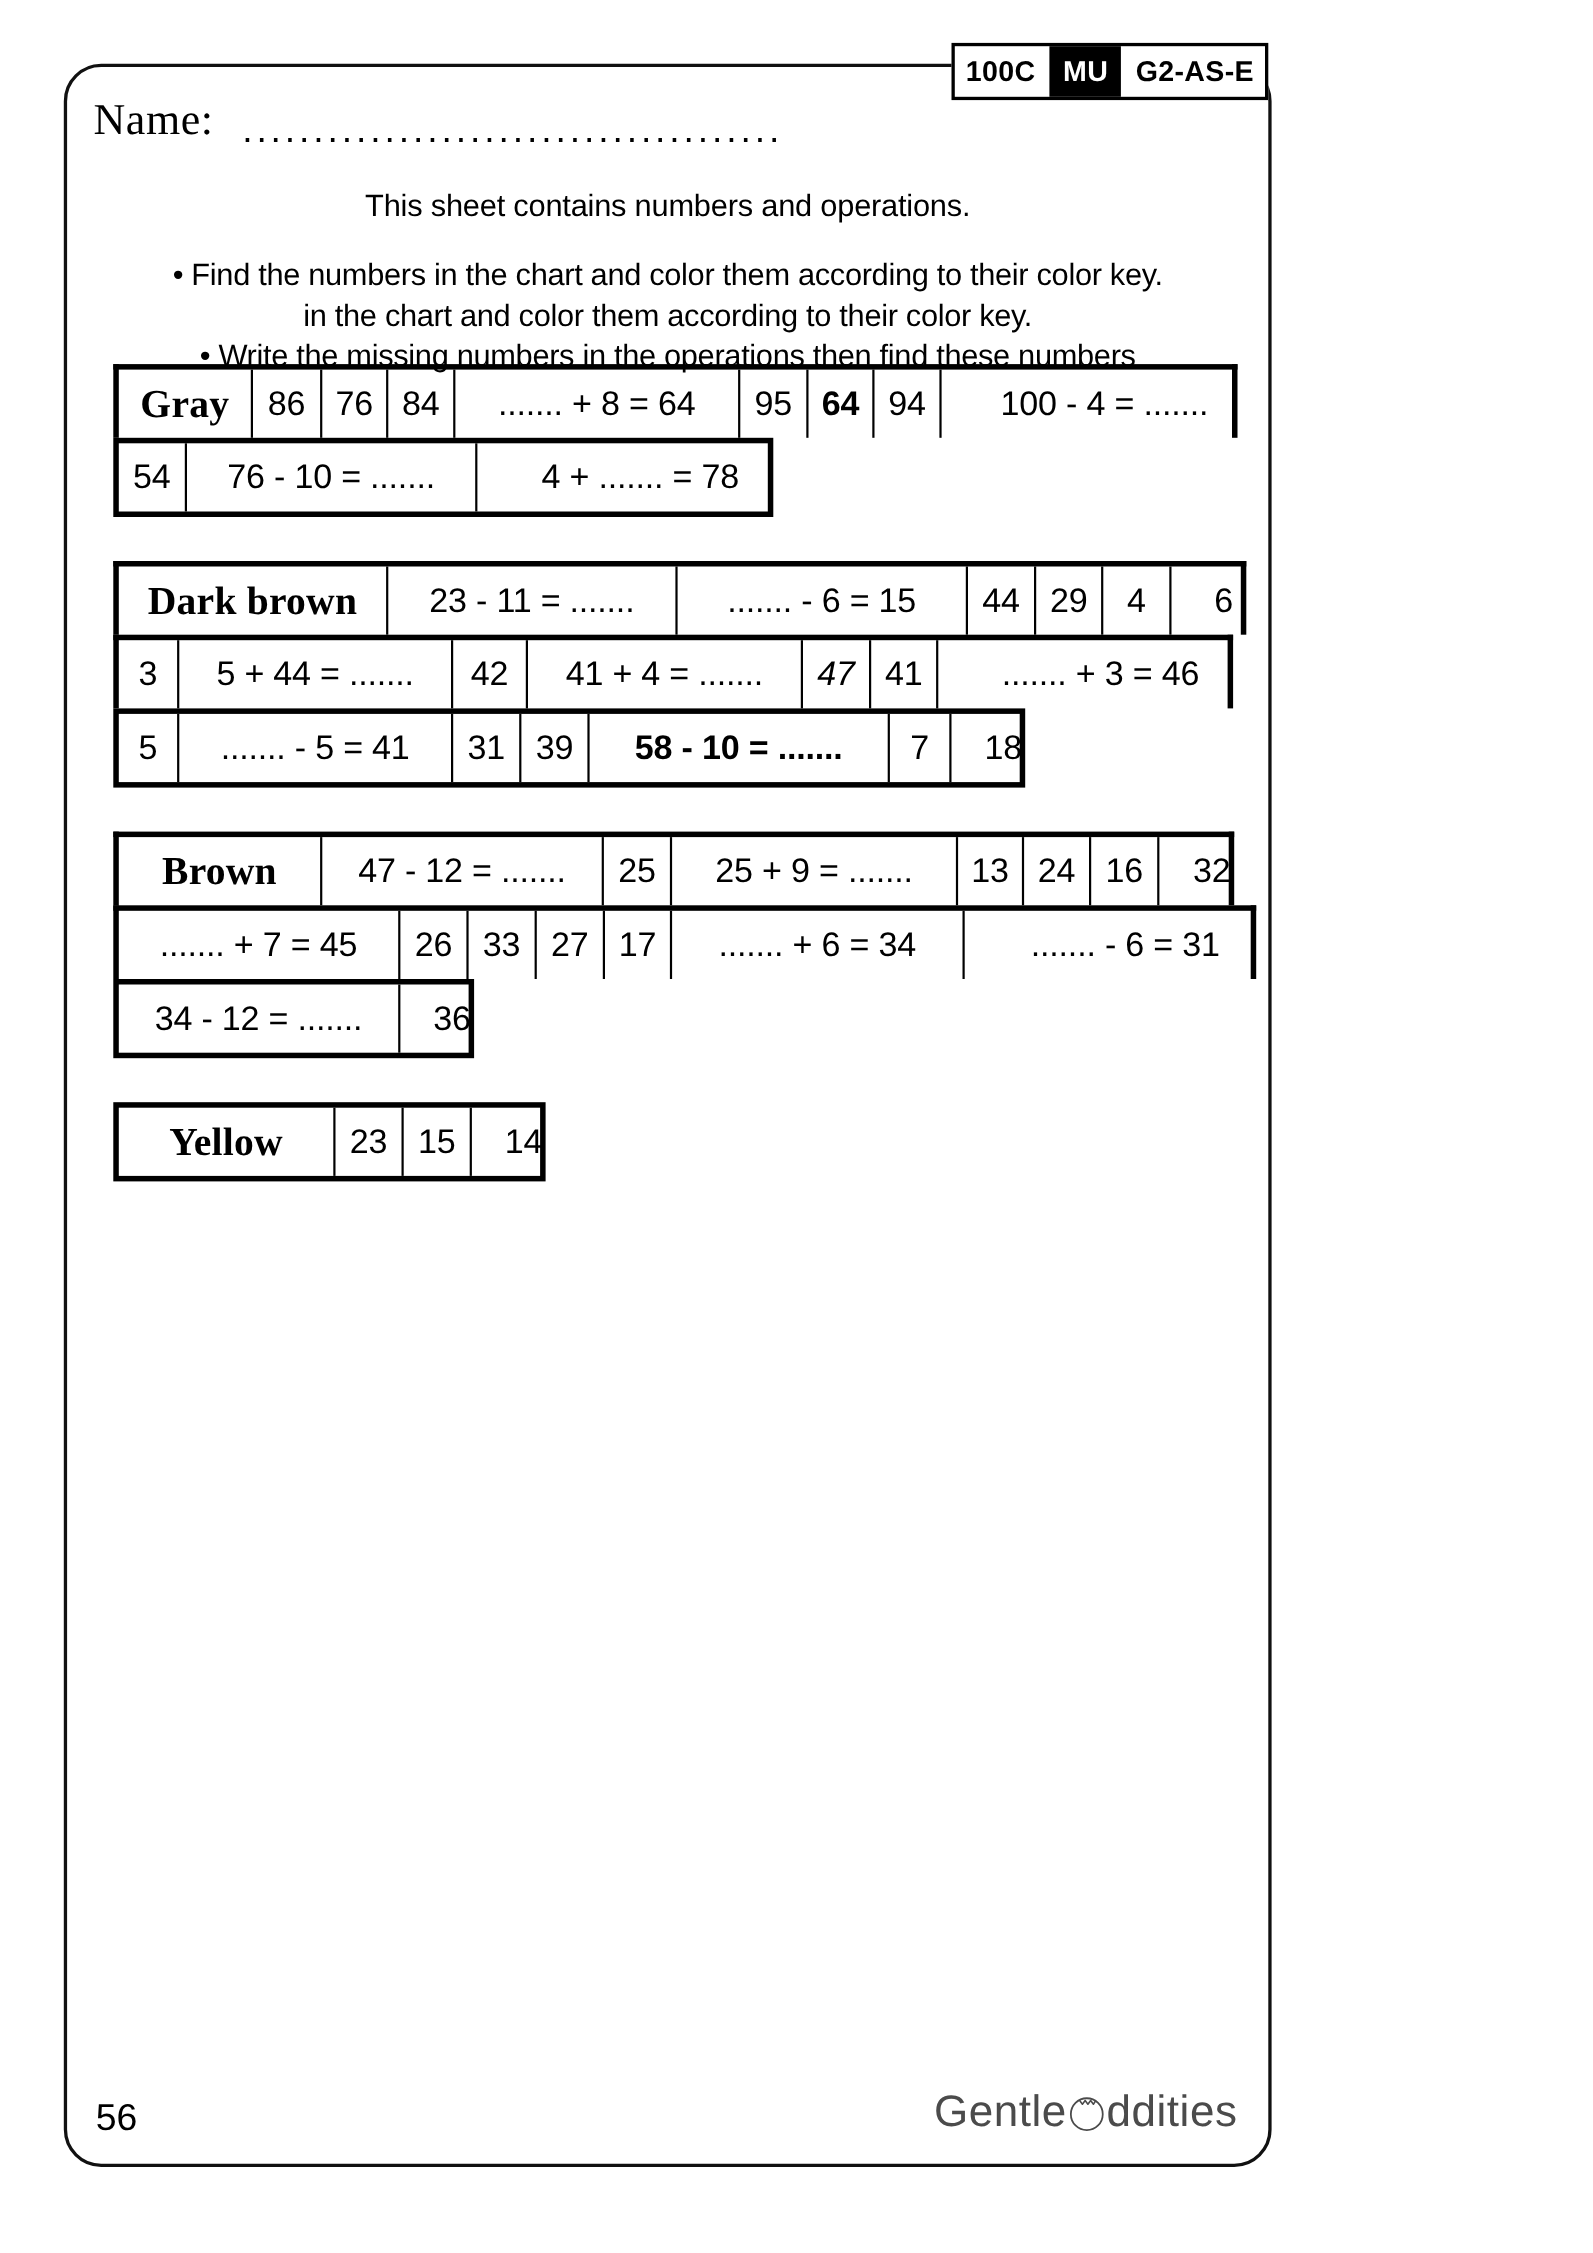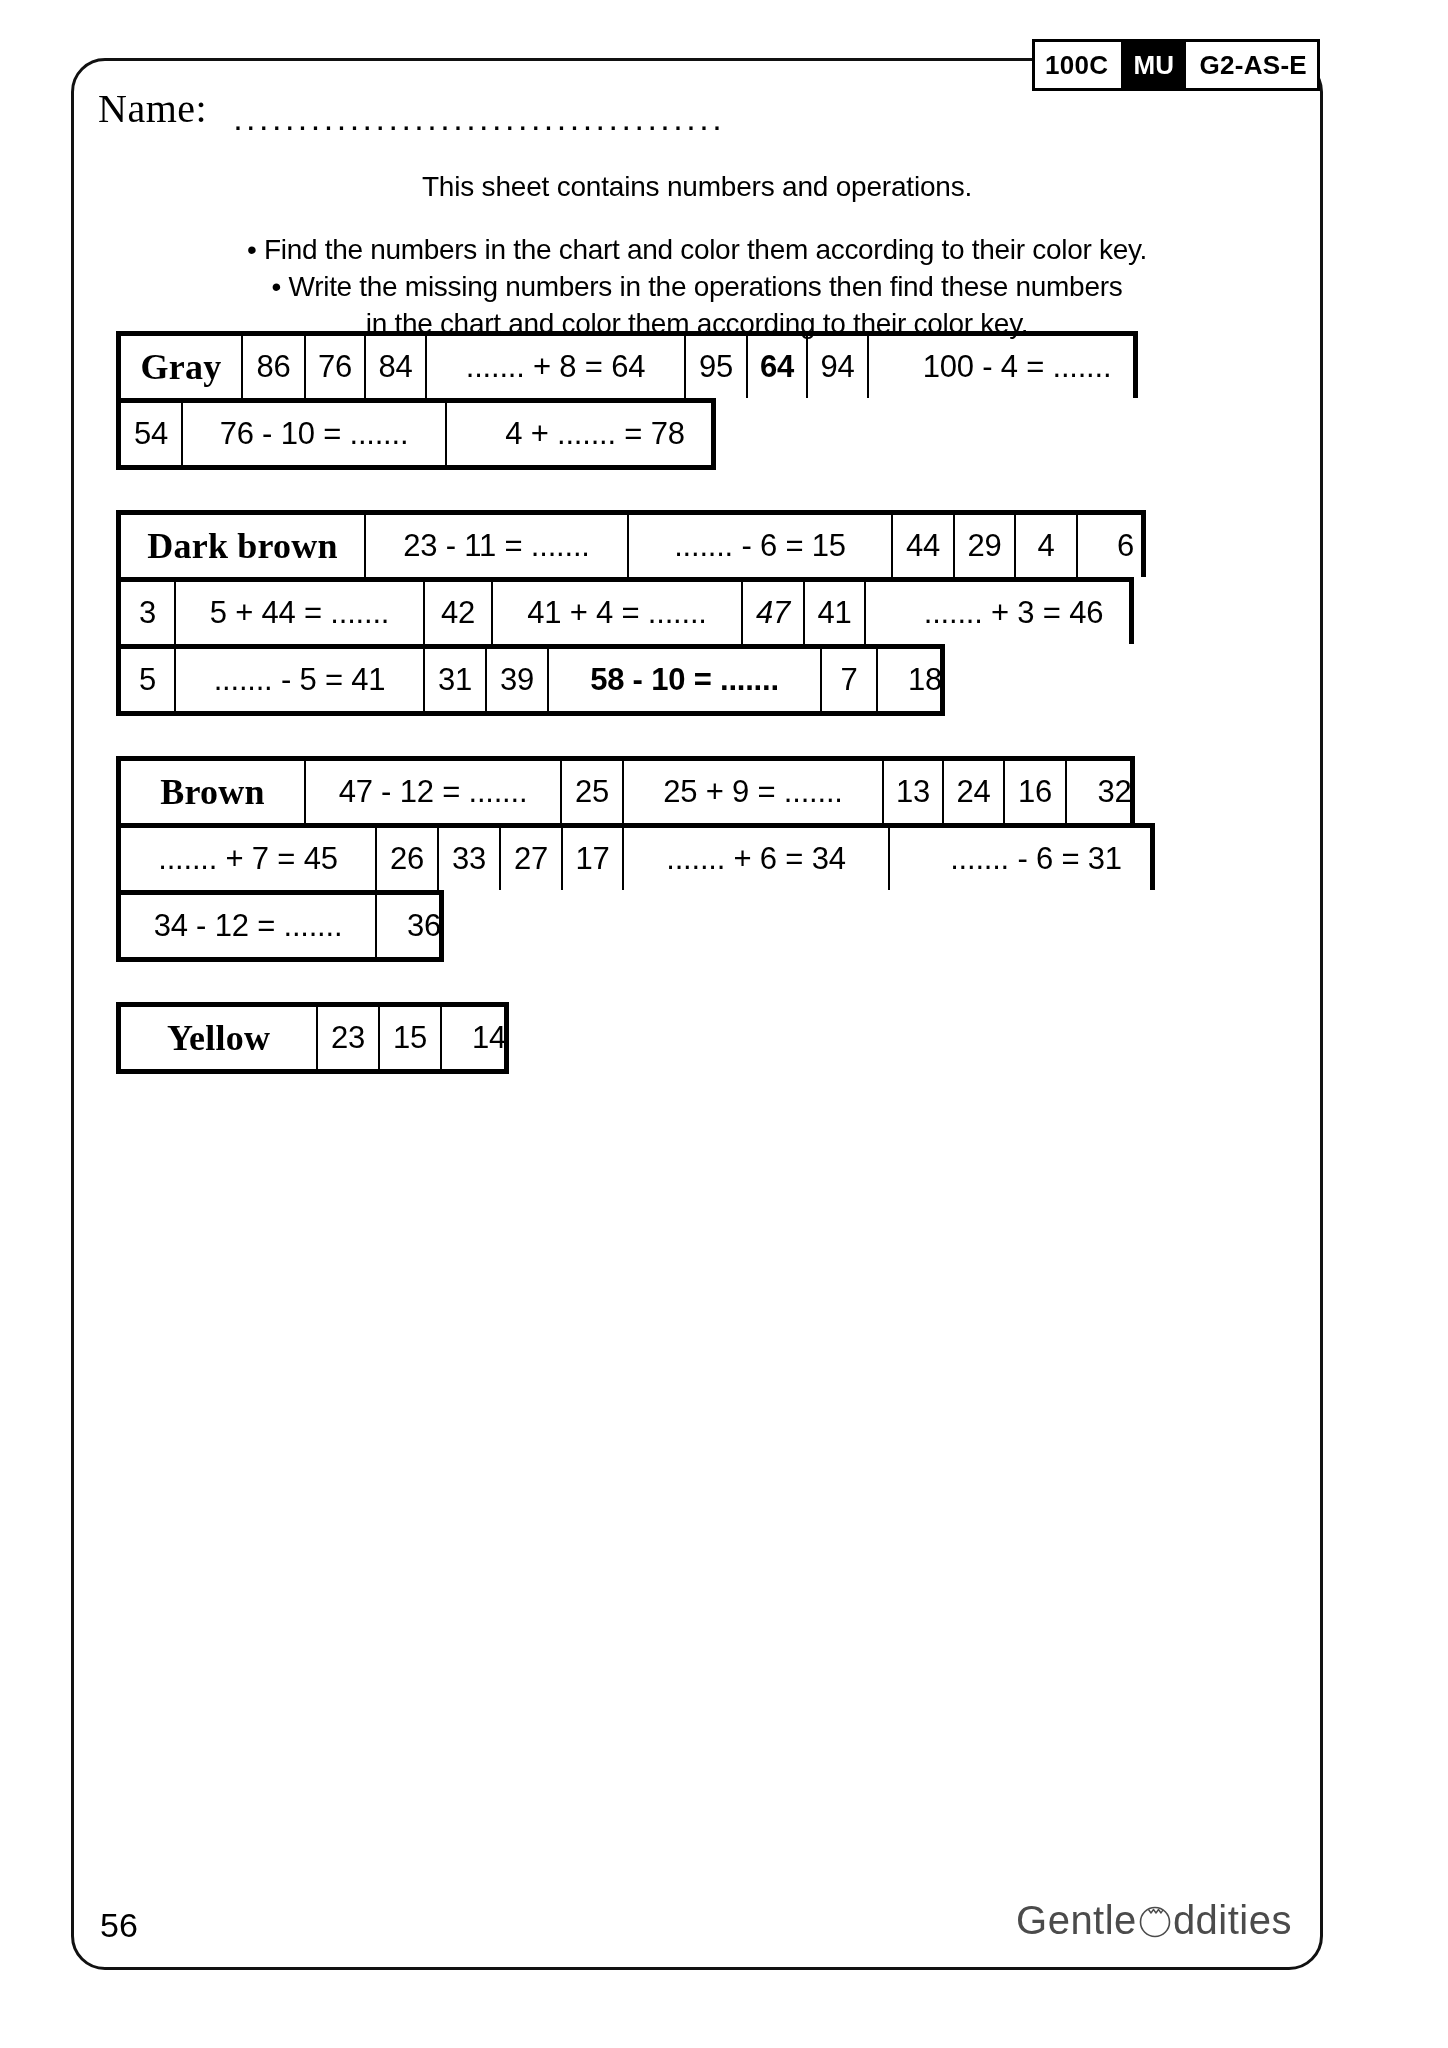--- a/index.html
+++ b/index.html
@@ -10,23 +10,23 @@
   body {
     width: 1448px;
     height: 2048px;
     font-family: "Liberation Sans", sans-serif;
     color: #000000;
     -webkit-font-smoothing: antialiased;
   }
 
   .page {
     position: absolute;
-    left: 71px;
+    left: 58px;
     top: 58px;
-    width: 1252px;
+    width: 1098px;
     height: 1912px;
     border: 3px solid #111111;
     border-radius: 34px;
     box-sizing: border-box;
     background: #ffffff;
   }
 
   
   .code-badge {
     position: absolute;
@@ -186,22 +186,22 @@
 
   <div class="name-row">
     <span class="name-label">Name:</span>
     <span class="name-dots">........................................................</span>
   </div>
 
   <div class="intro">This sheet contains numbers and operations.</div>
 
   <div class="bullets" id="bullets">
       <div>• Find the numbers in the chart and color them according to their color key.</div>
+      <div>in the chart and color them according to their color key.</div>
       <div>• Write the missing numbers in the operations then find these numbers</div>
-      <div>in the chart and color them according to their color key.</div>
     </div>
 
   <div class="groups" id="groups">
       <div class="group">
         <div class="grow">
           <div class="cell label" style="width: 122px;">Gray</div>
           <div class="cell" style="width: 63px;">86</div>
           <div class="cell" style="width: 60px;">76</div>
           <div class="cell" style="width: 61px;">84</div>
           <div class="cell" style="width: 259px;">....... + 8 = 64</div>

